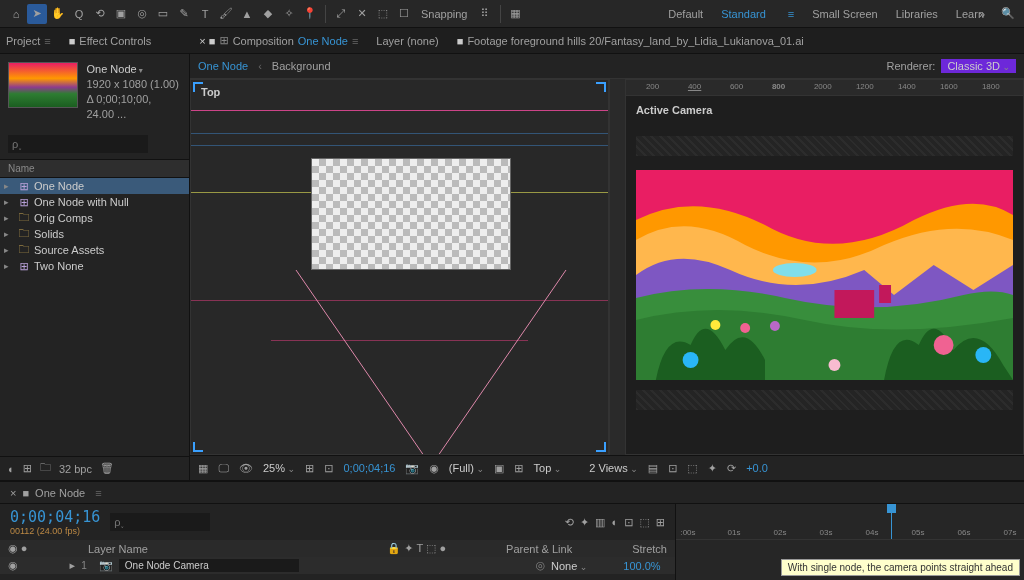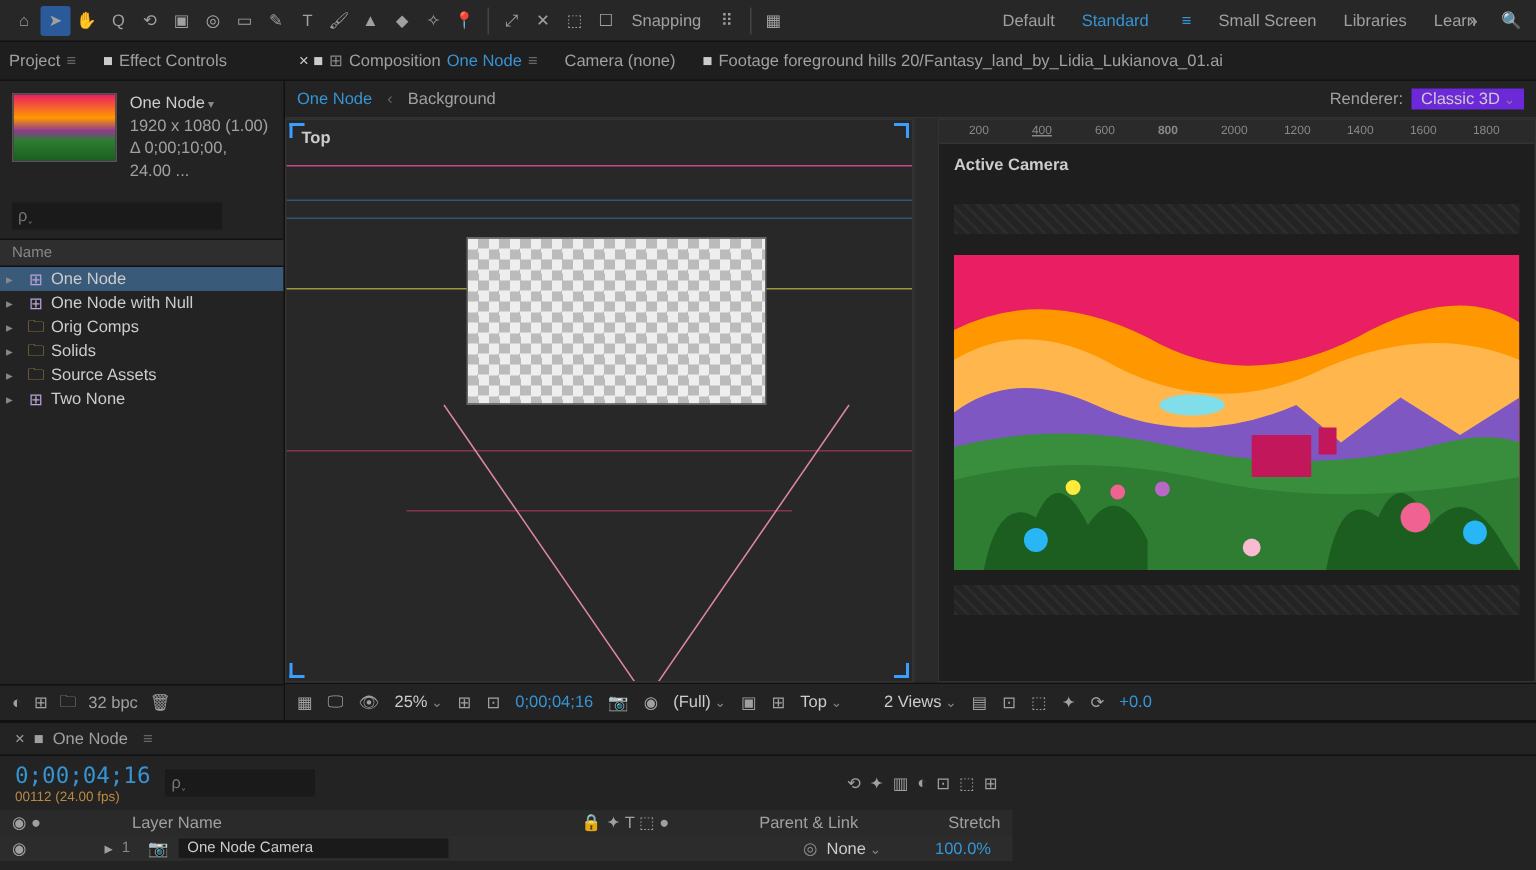--- a/index.html
+++ b/index.html
@@ -127,21 +127,21 @@
 
 <div class="panel-tabs">
   <span class="panel-heading">
       <span>Project</span> 
       <span style="color:#666">≡</span>
     </span>
   <span class="panel-heading sub">■ <span>Effect Controls</span></span>
   <span style="width:12px"></span>
   <span class="panel-heading">× ■ <span style="color:#888">⊞</span> <span>Composition</span> <span class="hl">One Node</span> <span style="color:#666">≡</span></span>
   <span class="panel-heading sub">
-      <span>Camera (none)</span>
+      <span>Layer (none)</span>
     </span>
   <span class="panel-heading sub">■ <span>Footage foreground hills 20/Fantasy_land_by_Lidia_Lukianova_01.ai</span></span>
 </div>
 
 <div class="main">
 
   <div class="project-panel">
     <div class="thumb-row">
       <div class="thumb"></div>
       <div class="thumb-info">
@@ -336,14 +336,28 @@
           <span>▸</span>
           <span class="layer-num">1</span>
           <span>📷</span>
           <span class="layer-name">One Node Camera</span>
           <span style="margin-left:auto;color:#888">◎</span>
           <span class="dd" style="width:60px">None</span>
           <span class="blue-num" style="width:50px;text-align:center">100.0%</span>
         </div>
       </div>
     </div>
+    <div class="tl-right">
+      <div class="tl-ruler" id="tlruler">
+        <div class="playhead" style="left:215px"></div>
+      <span class="tl-tick" style="left: 12px;">:00s</span>
+          <span class="tl-tick" style="left: 58px;">01s</span>
+          <span class="tl-tick" style="left: 104px;">02s</span>
+          <span class="tl-tick" style="left: 150px;">03s</span>
+          <span class="tl-tick" style="left: 196px;">04s</span>
+          <span class="tl-tick" style="left: 242px;">05s</span>
+          <span class="tl-tick" style="left: 288px;">06s</span>
+          <span class="tl-tick" style="left: 334px;">07s</span>
+        </div>
+      <div class="tooltip">With single node, the camera points straight ahead</div>
+    </div>
   </div>
 </div>
 
 </body></html>

